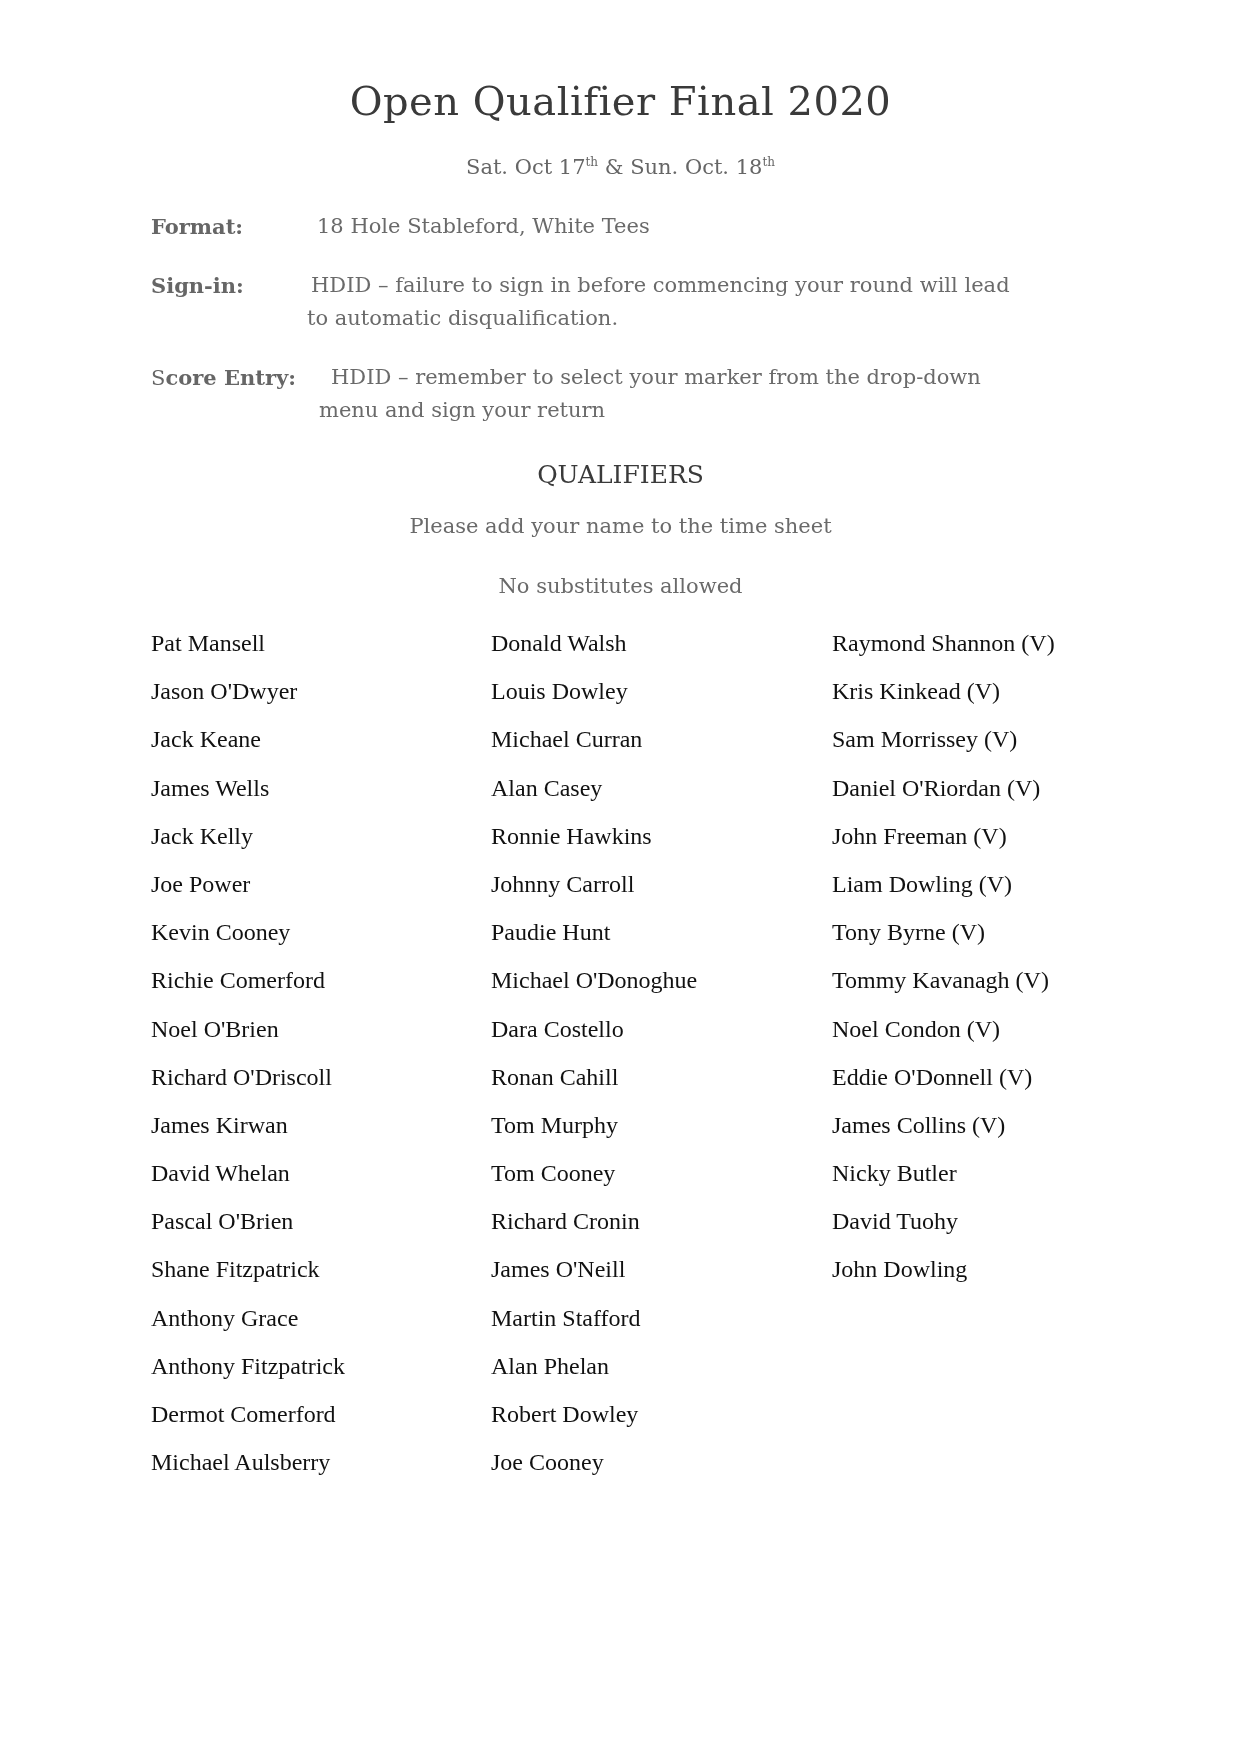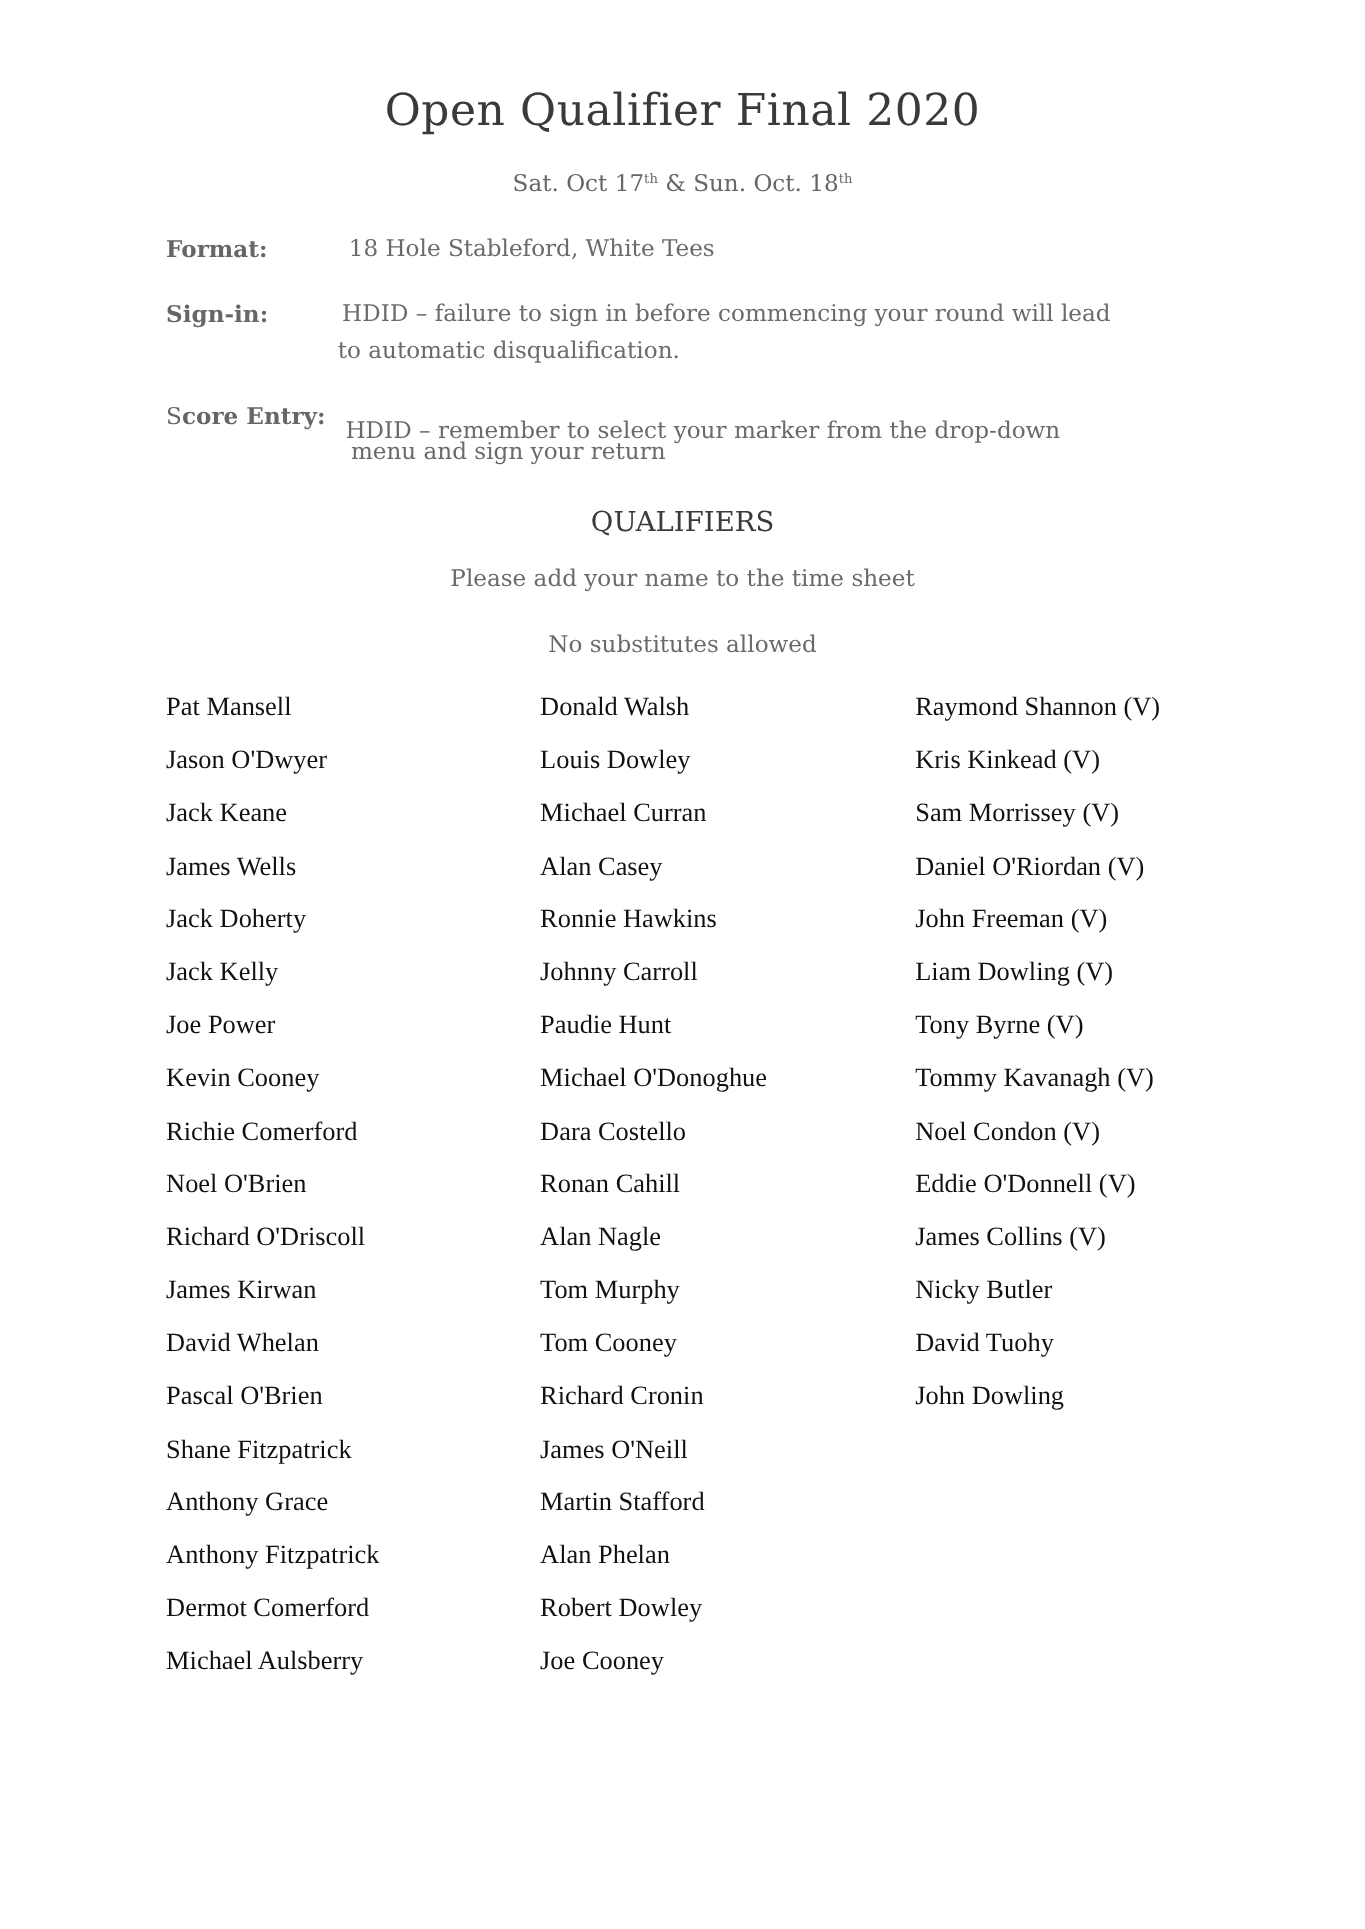--- a/index.html
+++ b/index.html
@@ -60,34 +60,33 @@
   </div>
 
   <div class="info-row row-signin">
     <span class="info-label">Sign-in:</span>
     <span class="info-text" style="left:160px; top:-4px;">HDID – failure to sign in before commencing your round will lead</span>
     <span class="info-text" style="left:156px; top:29px;">to automatic disqualification.</span>
   </div>
 
   <div class="info-row row-score">
     <span class="info-label"><span class="plain">S</span><span>core Entry:</span></span>
-    <span class="info-text" style="left:163px; top:-4px;margin-top:14px;">HDID – remember to select your marker from the drop-down</span>
+    <span class="info-text" style="left:180px; top:-4px;">HDID – remember to select your marker from the drop-down</span>
     <span class="info-text" style="left:156px; top:29px;margin-left:12px;">menu and sign your return</span>
   </div>
 
   <div class="section-title">QUALIFIERS</div>
   <div class="sub-line sub1">Please add your name to the time sheet</div>
   <div class="sub-line sub2">No substitutes allowed</div>
 
   <ul class="names-col col1">
       <li>Pat Mansell</li>
       <li>Jason O'Dwyer</li>
       <li>Jack Keane</li>
       <li>James Wells</li>
-      <li>Jack Doherty</li>
       <li>Jack Kelly</li>
       <li>Joe Power</li>
       <li>Kevin Cooney</li>
       <li>Richie Comerford</li>
       <li>Noel O'Brien</li>
       <li>Richard O'Driscoll</li>
       <li>James Kirwan</li>
       <li>David Whelan</li>
       <li>Pascal O'Brien</li>
       <li>Shane Fitzpatrick</li>
@@ -100,21 +99,20 @@
       <li>Donald Walsh</li>
       <li>Louis Dowley</li>
       <li>Michael Curran</li>
       <li>Alan Casey</li>
       <li>Ronnie Hawkins</li>
       <li>Johnny Carroll</li>
       <li>Paudie Hunt</li>
       <li>Michael O'Donoghue</li>
       <li>Dara Costello</li>
       <li>Ronan Cahill</li>
-      <li>Alan Nagle</li>
       <li>Tom Murphy</li>
       <li>Tom Cooney</li>
       <li>Richard Cronin</li>
       <li>James O'Neill</li>
       <li>Martin Stafford</li>
       <li>Alan Phelan</li>
       <li>Robert Dowley</li>
       <li>Joe Cooney</li>
     </ul>
   <ul class="names-col col3">

